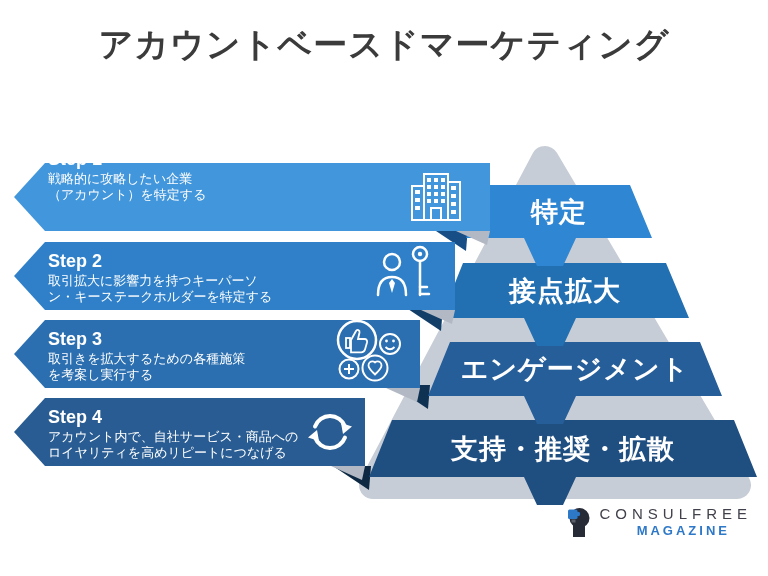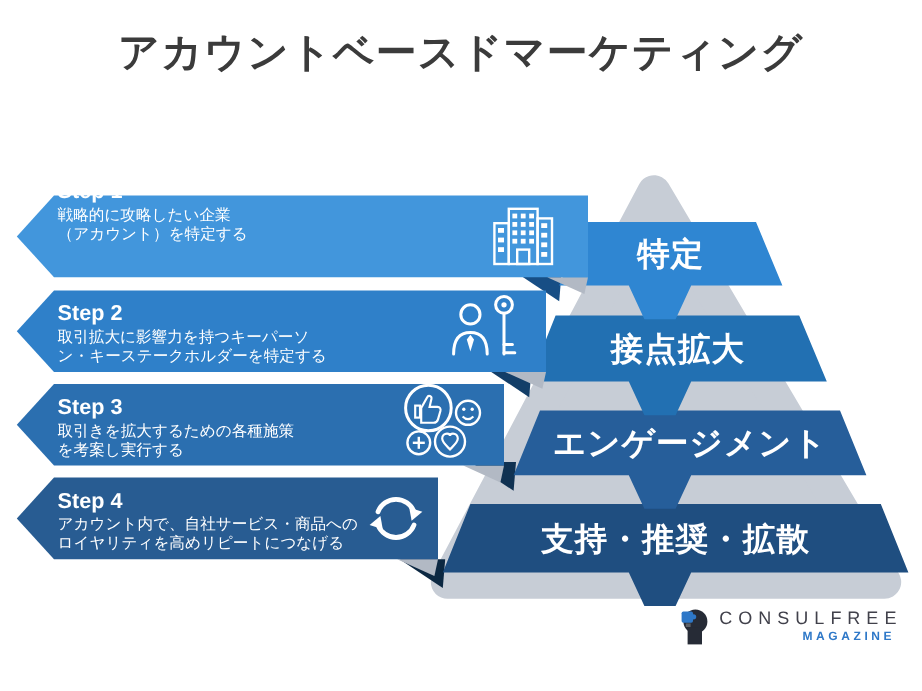--- a/index.html
+++ b/index.html
@@ -8,22 +8,22 @@
   #title{position:absolute;top:20px;left:0;width:768px;text-align:center;
          font-size:34px;font-weight:800;color:#3B3B3B;line-height:1.45;letter-spacing:1px;}
   #diagram{position:absolute;top:140px;left:0;}
   svg text{font-family:"Liberation Sans","DejaVu Sans",sans-serif;}
   .step-label{font-size:18px;font-weight:bold;fill:#ffffff;}
   .step-desc{font-size:13px;fill:#ffffff;}
   .stage-label{font-size:27px;font-weight:bold;fill:#ffffff;letter-spacing:1px;}
   #logo{position:absolute;right:16px;bottom:8px;display:flex;align-items:center;gap:7px;}
   #logo-texts{display:flex;flex-direction:column;align-items:center;}
   #logo-brand{font-size:15px;letter-spacing:5px;color:#41414B;font-weight:500;}
-  #logo-sub{font-size:10px;letter-spacing:3px;color:#2E78C8;font-weight:bold;margin-top:1px;
-            align-self:flex-end;margin-right:6px;}
+  #logo-sub{font-size:13px;letter-spacing:3px;color:#2E78C8;font-weight:bold;margin-top:1px;
+            align-self:flex-end;margin-right:22px;}
 </style>
 </head>
 <body>
 
 <div id="canvas">
 
   <div id="title">
     <div>アカウントベースドマーケティング</div>
   </div>
 

